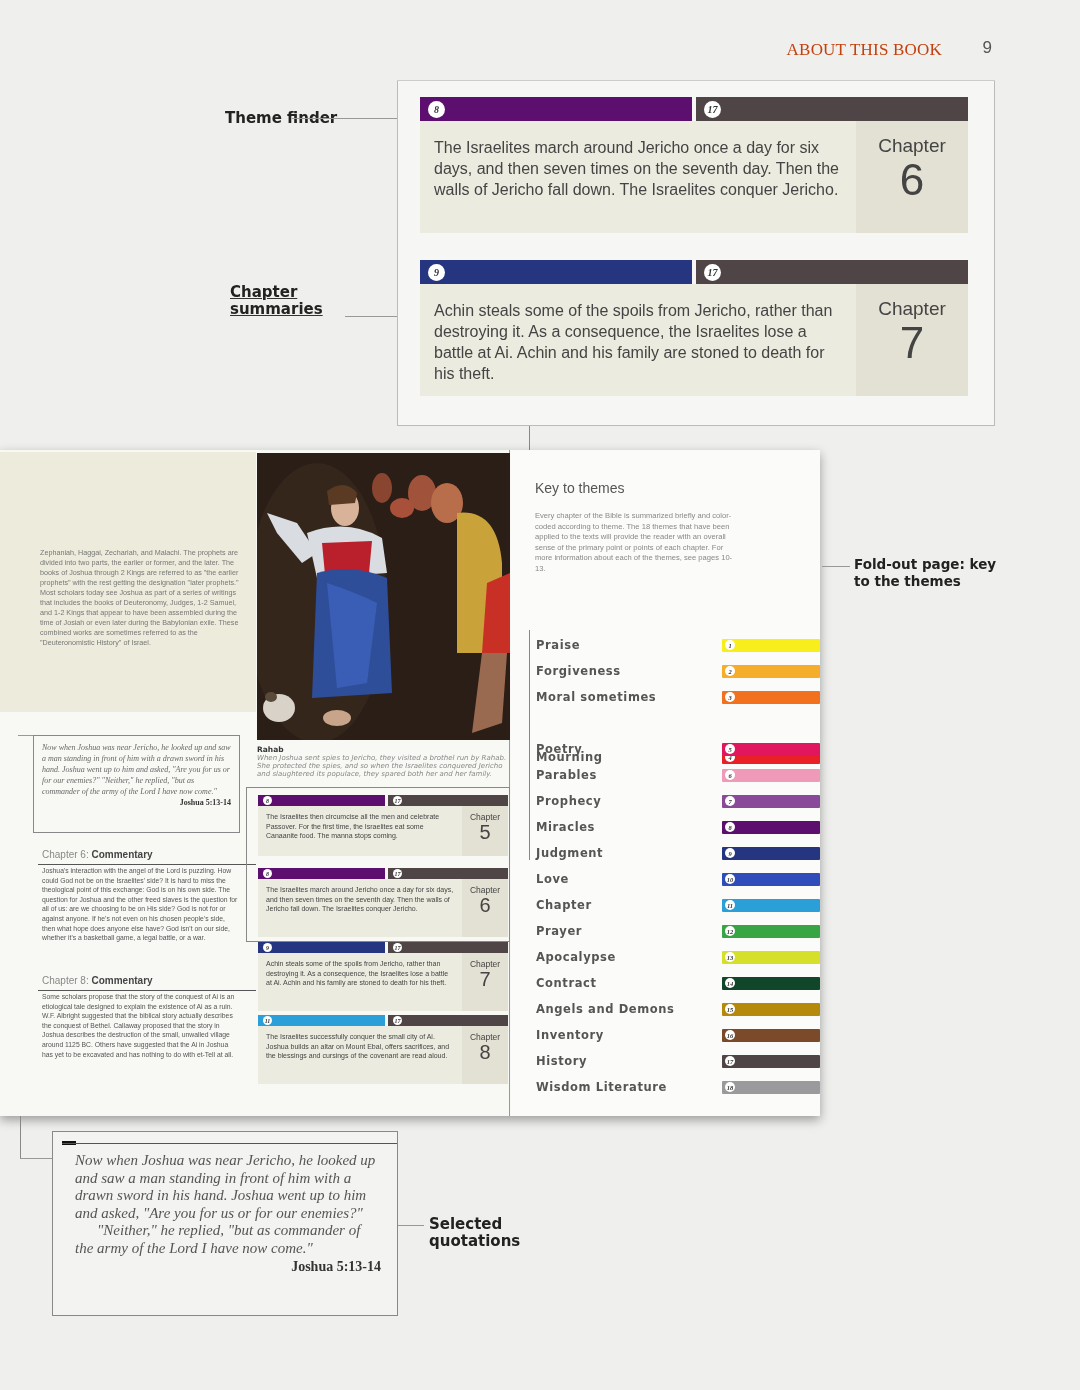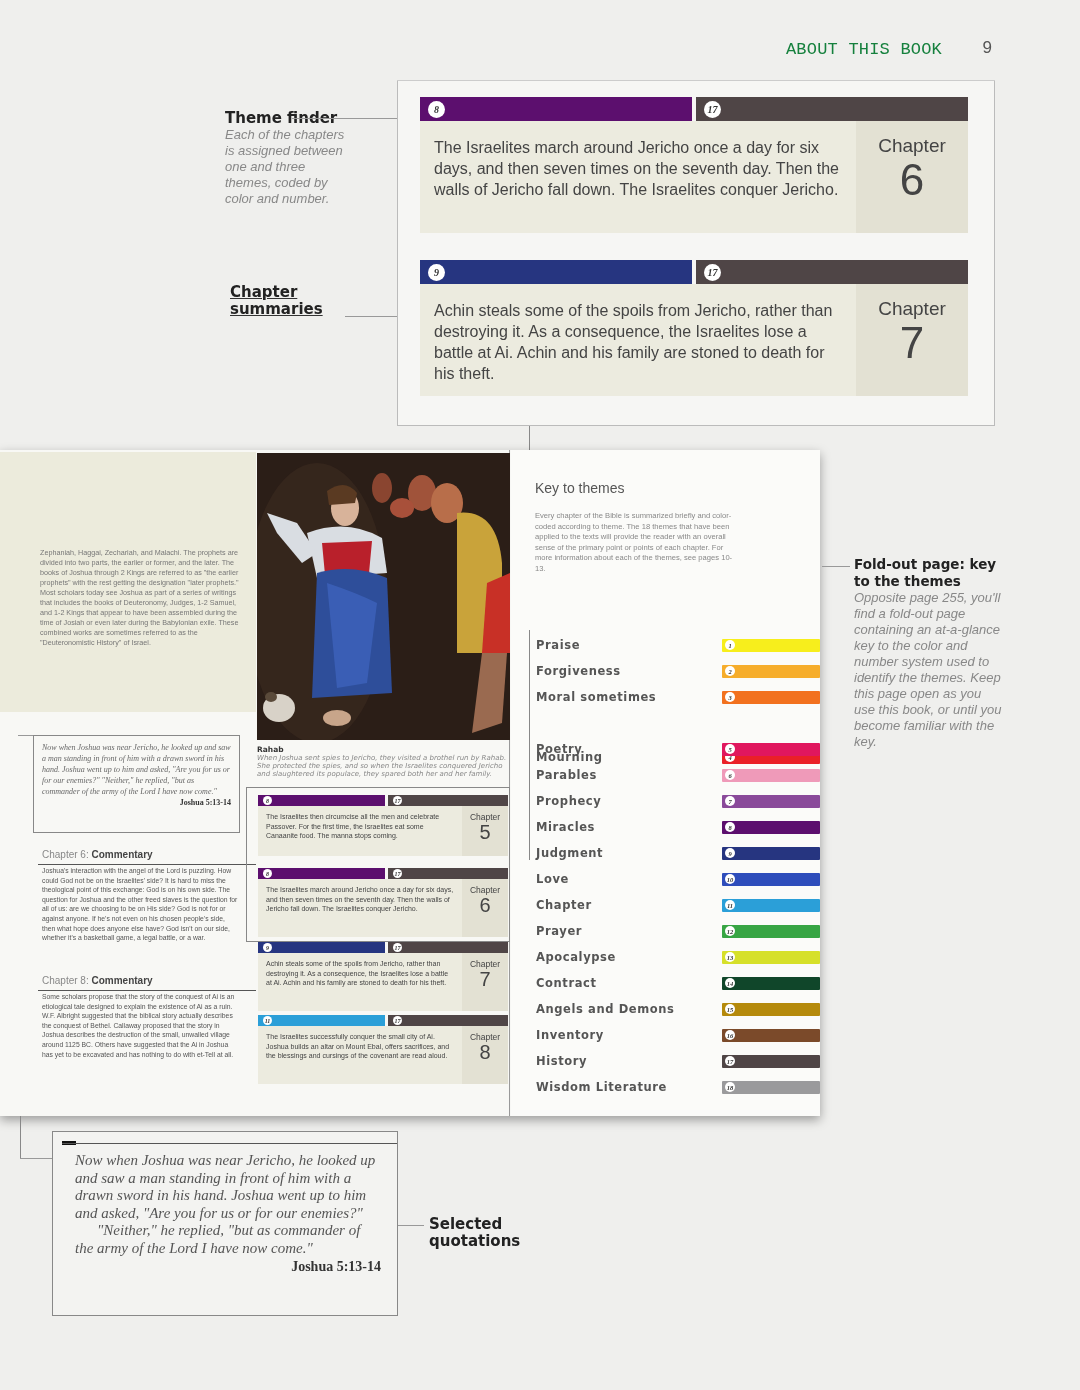--- a/index.html
+++ b/index.html
@@ -1,18 +1,18 @@
 <!DOCTYPE html>
 <html><head>
 <meta charset="utf-8">
 <style>
   * { box-sizing: border-box; margin: 0; padding: 0; }
   body { width: 1080px; height: 1390px; background: #efefed; position: relative; overflow: hidden; font-family: "DejaVu Sans", sans-serif; color: #333; }
   .abs { position: absolute; }
-  .header { right: 92px; top: 40px; font-size: 17px; color: #15803d; letter-spacing: 0.2px; font-family: Liberation Mono, monospace; }
+  .header { right: 92px; top: 40px; font-size: 17px; color: #c2410c; letter-spacing: 0.2px; font-family: Liberation Serif, serif; }
   .pagenum { right: 88px; top: 38px; font-size: 17px; color: #555; font-family: "Liberation Sans", sans-serif; }
   .callout-title { font-weight: bold; color: #222; font-size: 15px; line-height: 17px; font-family: "DejaVu Sans", sans-serif; }
   .callout-body { font-style: italic; color: #888; font-size: 13px; line-height: 16px; font-family: "Liberation Sans", sans-serif; }
   .line { background: #999; height: 1px; }
   .vline { background: #888; width: 1px; }
 
   .big-frame { left: 397px; top: 80px; width: 598px; height: 346px; border: 1px solid #bbb; background: #f6f6f4; }
   .chap { position: absolute; }
   .theme-bars { display: flex; height: 24px; gap: 4px; }
   .tbar { height: 24px; display: flex; align-items: center; padding-left: 8px; }
@@ -61,21 +61,20 @@
   .bq .ref { text-align: right; font-weight: bold; font-size: 14px; color: #333; margin-top: 2px; }
 </style>
 </head>
 <body>
 
 <div class="abs header" style="right:138px;">ABOUT THIS BOOK</div>
 <div class="abs pagenum">9</div>
 
 <div class="abs" style="left:225px; top:110px; width:130px;">
   <div class="callout-title">Theme finder</div>
-  <div class="callout-body">Each of the chapters is assigned between one and three themes, coded by color and number.</div>
 </div>
 <div class="abs line" style="left:292px; top:118px; width:105px;"></div>
 
 <div class="abs" style="left:230px; top:284px; width:120px;text-decoration:underline;">
   <div class="callout-title">Chapter summaries</div>
 </div>
 <div class="abs line" style="left:345px; top:316px; width:52px;"></div>
 
 <div class="abs big-frame"></div>
 <div class="abs line" style="left:397px; top:80px; width:598px; background:#ccc;"></div>
@@ -353,21 +352,20 @@
       <div class="key-label">Wisdom Literature</div>
       <div class="key-bar" style="background: rgb(154, 154, 156);">
         <span class="tnum">18</span>
       </div>
     </div>
   </div>
 
 <div class="abs line" style="left:822px; top:566px; width:28px;"></div>
 <div class="abs" style="left:854px; top:556px; width:150px;">
   <div class="callout-title" style="font-size:13.5px;">Fold-out page: key to the themes</div>
-  <div class="callout-body">Opposite page 255, you'll find a fold-out page containing an at-a-glance key to the color and number system used to identify the themes. Keep this page open as you use this book, or until you become familiar with the key.</div>
 </div>
 
 <div class="abs vline" style="left:20px; top:1116px; height:42px;"></div>
 <div class="abs line" style="left:20px; top:1158px; width:32px;"></div>
 <div class="abs bq">
   <div class="tab"></div>
   <div class="topline"></div>
   <p>Now when Joshua was near Jericho, he looked up and saw a man standing in front of him with a drawn sword in his hand. Joshua went up to him and asked, "Are you for us or for our enemies?"</p>
   <p style="text-indent:22px;">"Neither," he replied, "but as commander of the army of the Lord I have now come."</p>
   <div class="ref">Joshua 5:13-14</div>

